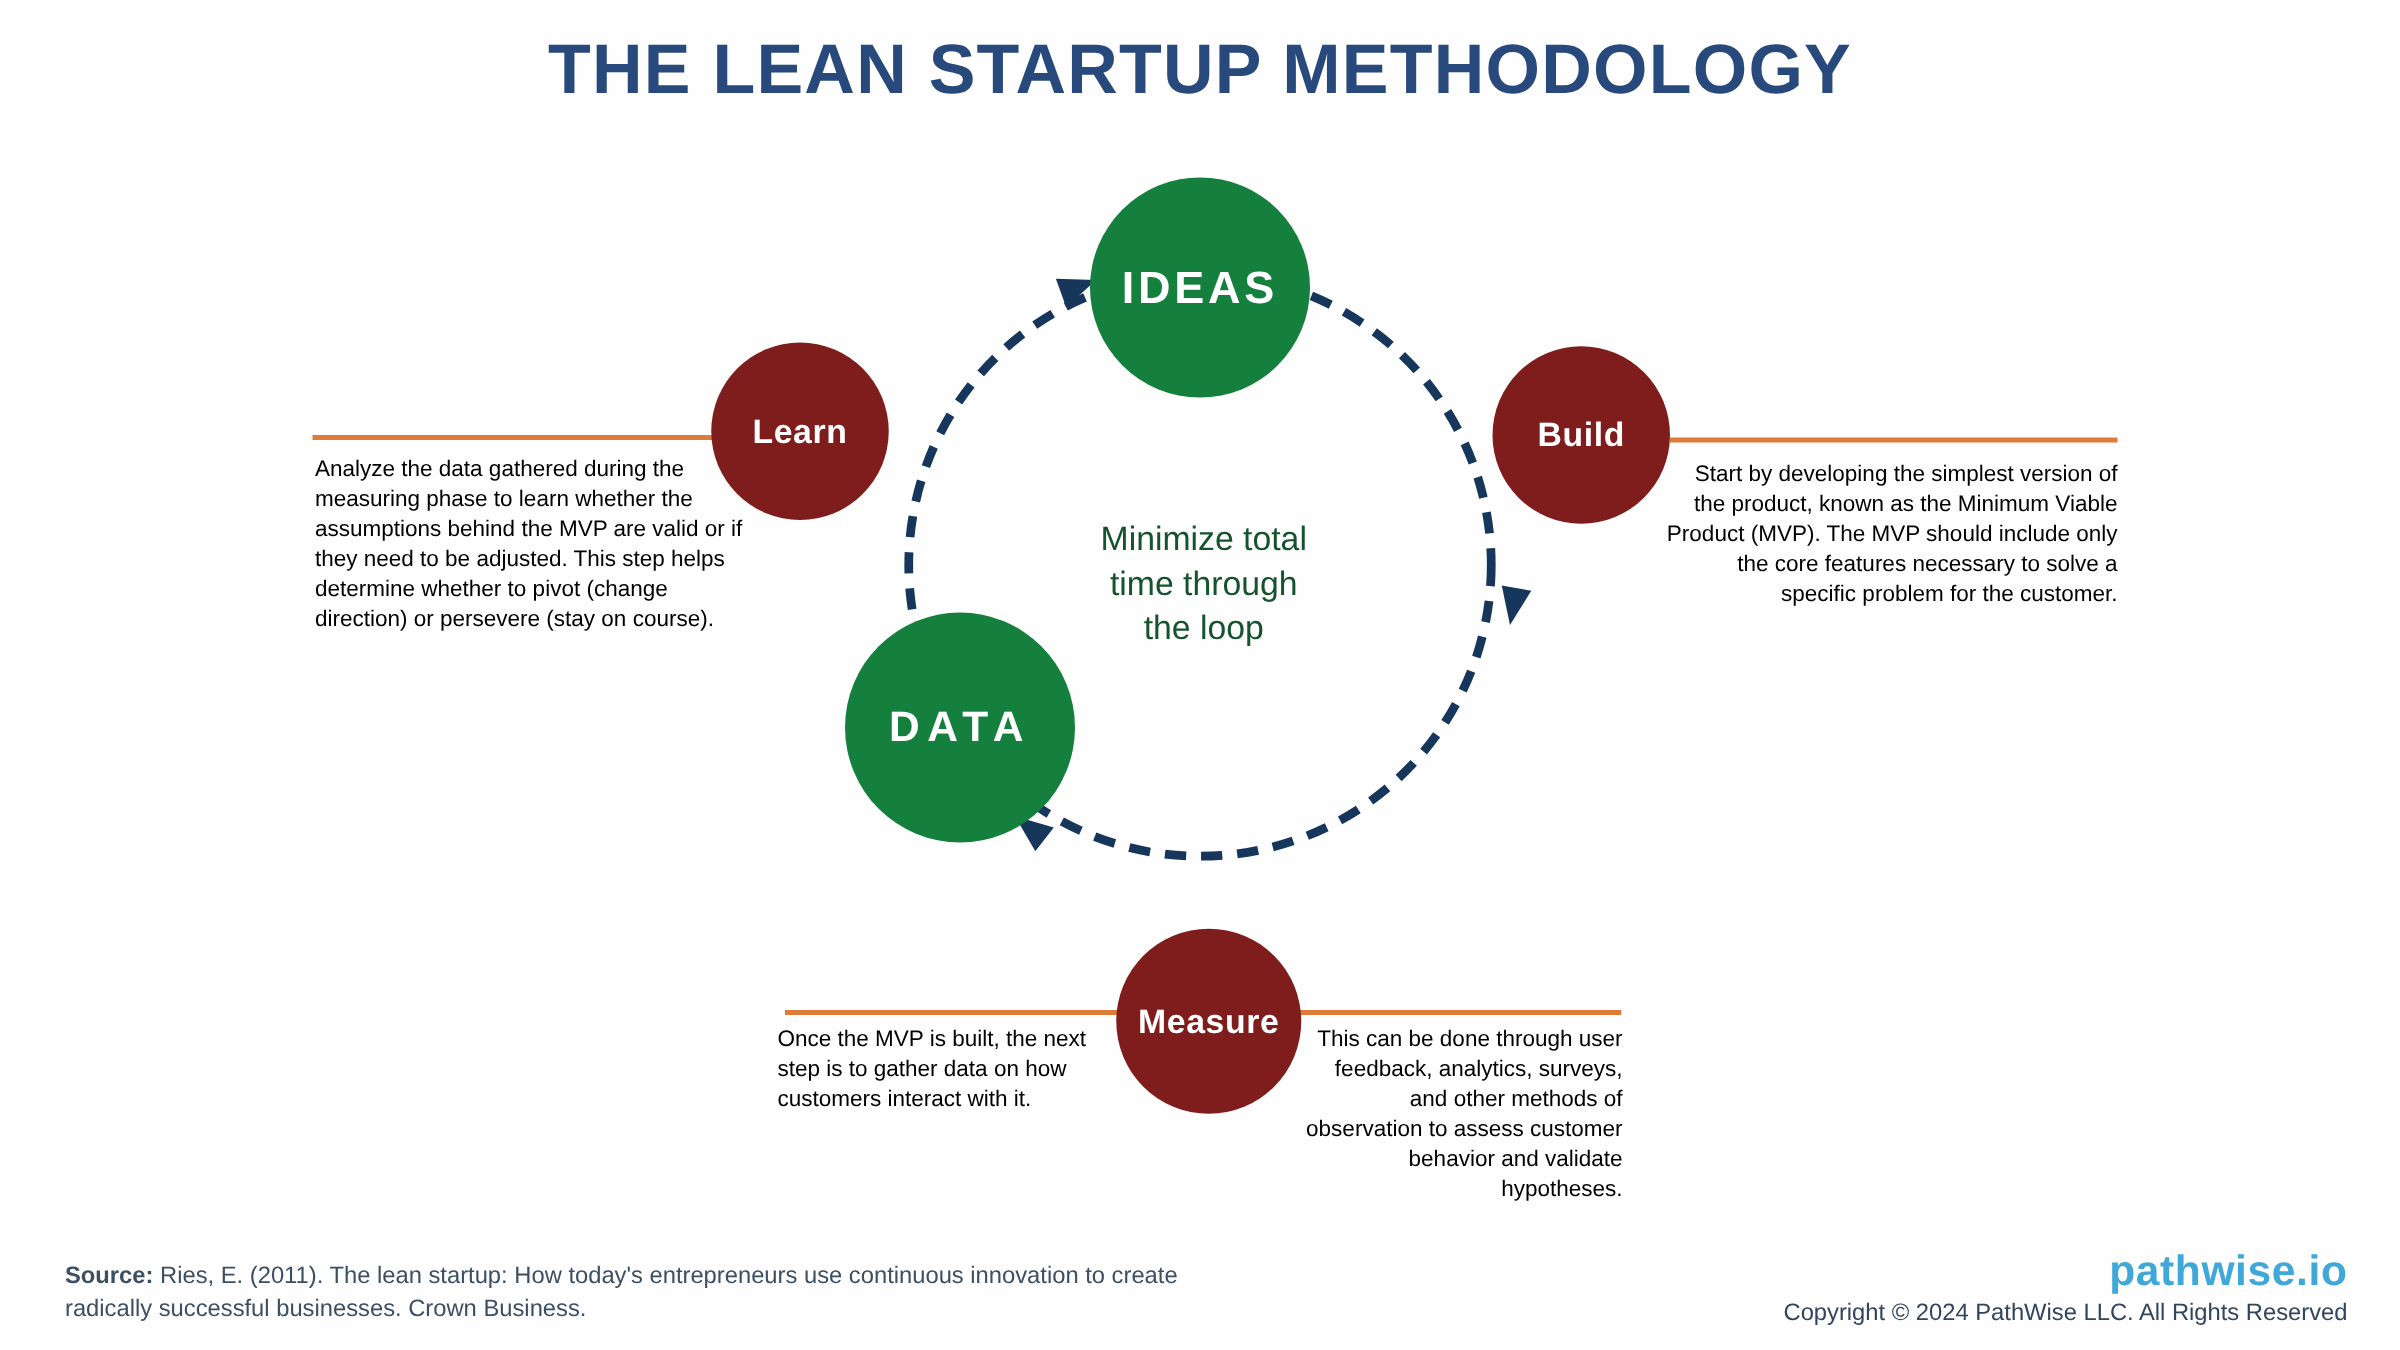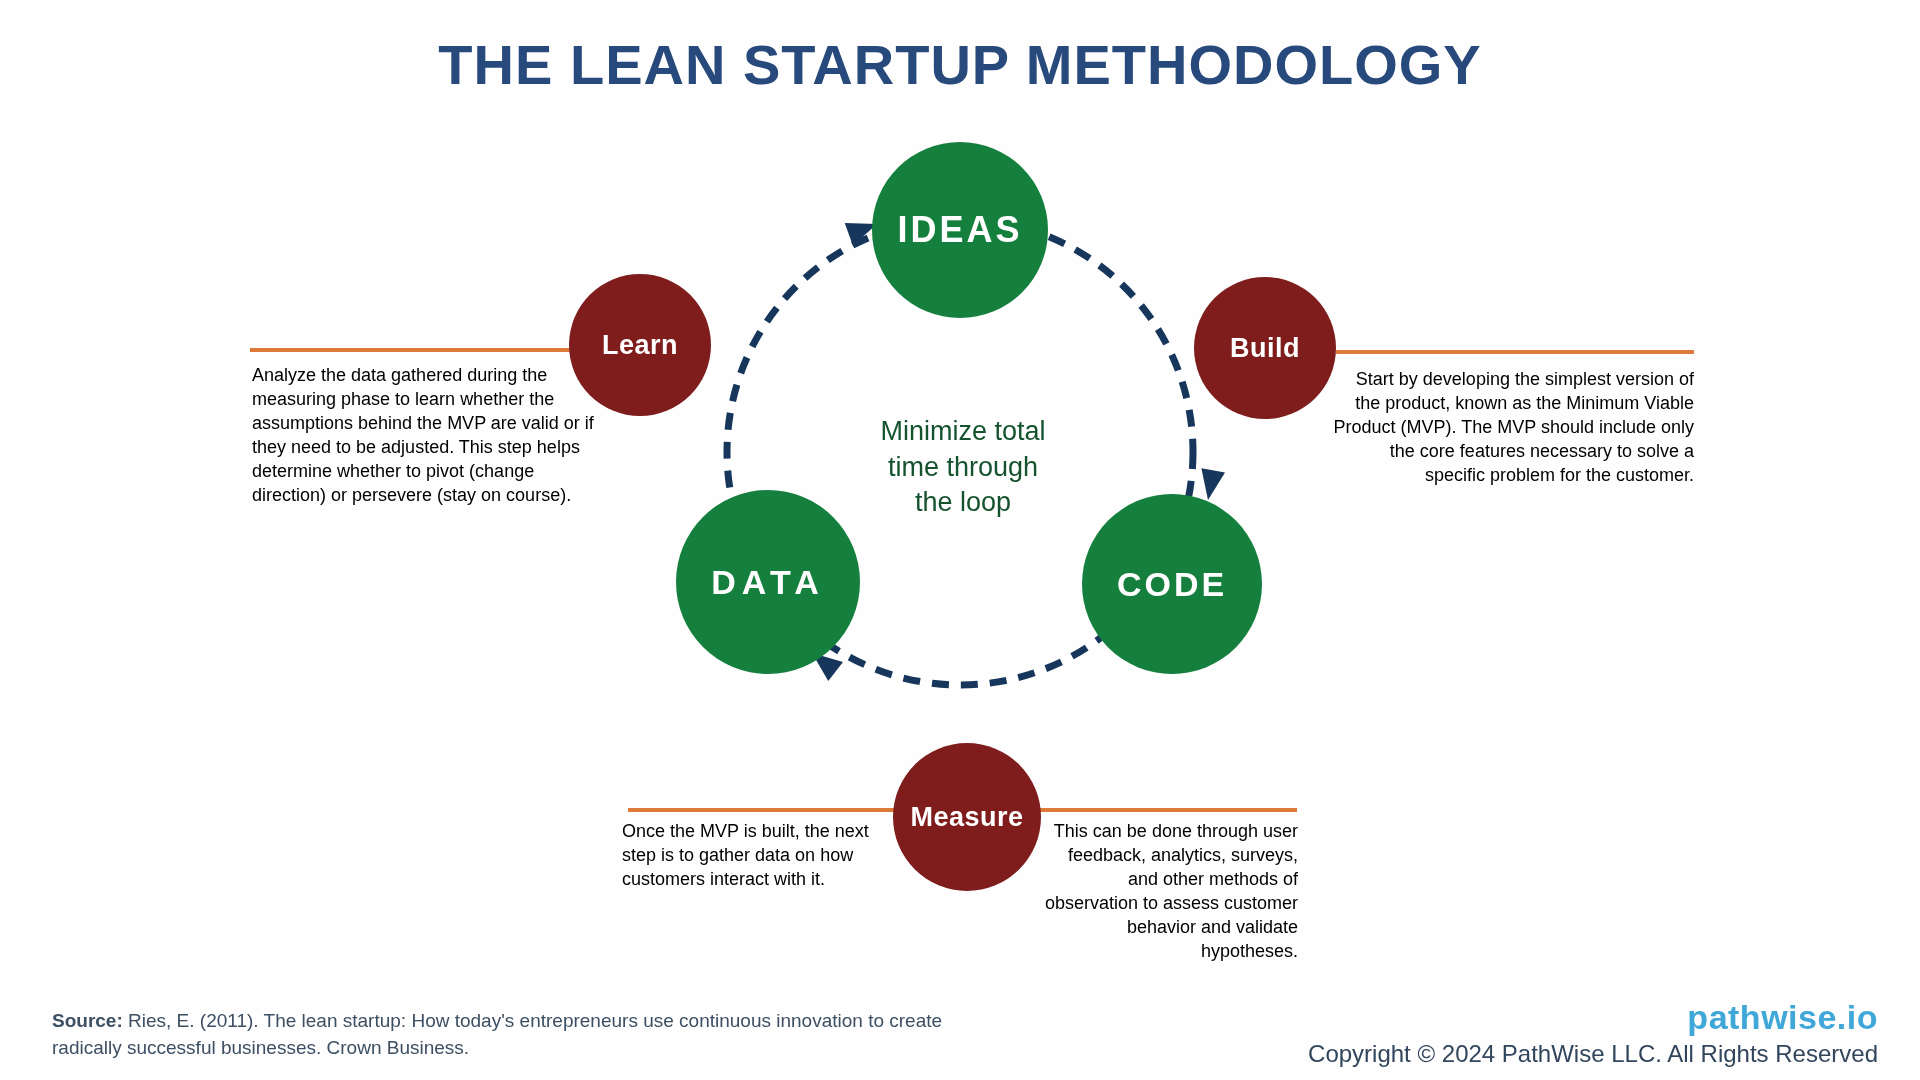--- a/index.html
+++ b/index.html
@@ -5,21 +5,21 @@
   html,body{margin:0;padding:0;background:#e8e8e8;}
   .canvas{
     position:relative;
     width:1920px;height:1080px;
     background:#fefefe;
     overflow:hidden;
     font-family:"Liberation Sans", sans-serif;
     margin:0 auto;
   }
   .title{
-    position:absolute;top:32px;left:0;width:100%;
+    position:absolute;top:22px;left:0;width:100%;
     text-align:center;
     font-size:56px;font-weight:800;letter-spacing:1px;
     color:#27497B;
   }
   svg.loop-layer{position:absolute;top:0;left:0;z-index:1;}
   .circle{
     position:absolute;border-radius:50%;
     display:flex;align-items:center;justify-content:center;
     color:#ffffff;font-weight:700;z-index:2;
   }
@@ -43,21 +43,21 @@
     color:#3C4F63;font-size:19px;line-height:1.42;z-index:2;
   }
   .source .src-label{font-weight:700;}
   .brand{
     position:absolute;right:42px;top:998px;
     color:#3FA8D8;font-size:34px;font-weight:700;letter-spacing:0.5px;
     text-align:right;z-index:2;
   }
   .copyright{
     position:absolute;right:42px;top:1040px;
-    color:#31455C;font-size:24px;text-align:right;z-index:2;
+    color:#31455C;font-size:19px;text-align:right;z-index:2;
   }
 </style>
 </head>
 <body>
 
 <div class="canvas">
 
   <div class="title">THE LEAN STARTUP METHODOLOGY</div>
 
   <svg class="loop-layer" width="1920" height="1080" viewBox="0 0 1920 1080">
@@ -65,23 +65,20 @@
     <polygon points="0,0 -30,-12 -30,12" fill="#17365C" transform="translate(877,224) rotate(-20)"></polygon>
     <polygon points="0,0 -30,-12 -30,12" fill="#17365C" transform="translate(1208,500) rotate(100)"></polygon>
     <polygon points="0,0 -30,-12 -30,12" fill="#17365C" transform="translate(812,653) rotate(218)"></polygon>
   </svg>
 
   <div class="circle blue" style="left:872px;top:142px;width:176px;height:176px;">
     <span class="node-label">IDEAS</span>
   </div>
   <div class="circle blue" style="left:676px;top:490px;width:184px;height:184px;">
     <span class="node-label" style="letter-spacing:6px;font-size:34px;">DATA</span>
-  </div>
-  <div class="circle blue" style="left:1082px;top:494px;width:180px;height:180px;">
-    <span class="node-label" style="letter-spacing:3px;font-size:34px;">CODE</span>
   </div>
 
   <div class="circle orange" style="left:569px;top:274px;width:142px;height:142px;">
     <span class="step-label">Learn</span>
   </div>
   <div class="circle orange" style="left:1194px;top:277px;width:142px;height:142px;">
     <span class="step-label">Build</span>
   </div>
   <div class="circle orange" style="left:893px;top:743px;width:148px;height:148px;">
     <span class="step-label">Measure</span>

